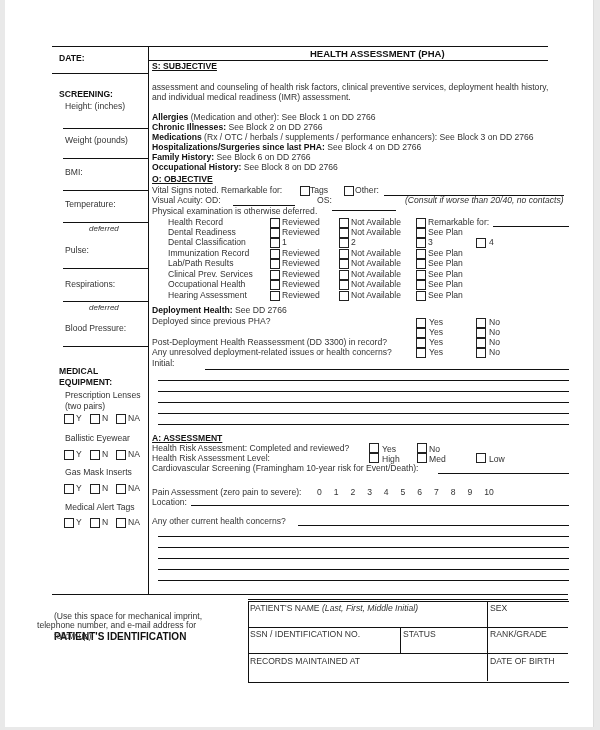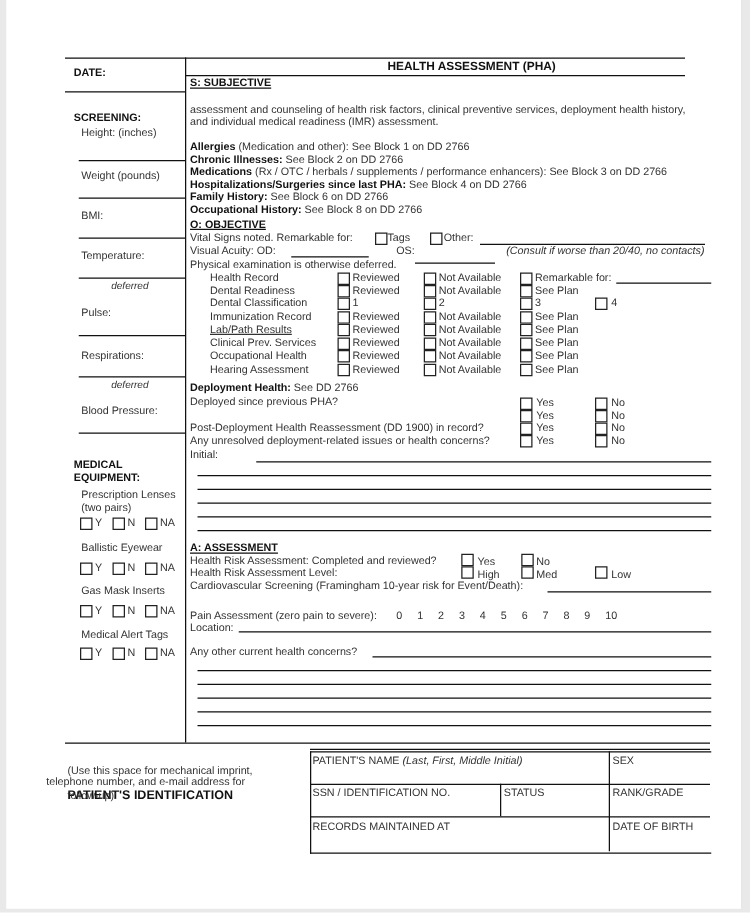--- a/index.html
+++ b/index.html
@@ -140,21 +140,21 @@
       <div class="cbl" style="left:423px; top:237px;">3</div>
       <div class="cb" style="left:471px; top:238px;"></div>
       <div class="cbl" style="left:484px; top:237px;">4</div>
       <div class="t" style="left:163px; top:248px;">Immunization Record</div>
       <div class="cb" style="left:265px; top:249px;"></div>
       <div class="cbl" style="left:277px; top:248px;">Reviewed</div>
       <div class="cb" style="left:334px; top:249px;"></div>
       <div class="cbl" style="left:346px; top:248px;">Not Available</div>
       <div class="cb" style="left:411px; top:249px;"></div>
       <div class="cbl" style="left:423px; top:248px;">See Plan</div>
-      <div class="t" style="left:163px; top:258px;text-decoration:underline;">Lab/Path Results</div>
+      <div class="t" style="left:163px; top:258px;">Lab/Path Results</div>
       <div class="cb" style="left:265px; top:259px;"></div>
       <div class="cbl" style="left:277px; top:258px;">Reviewed</div>
       <div class="cb" style="left:334px; top:259px;"></div>
       <div class="cbl" style="left:346px; top:258px;">Not Available</div>
       <div class="cb" style="left:411px; top:259px;"></div>
       <div class="cbl" style="left:423px; top:258px;">See Plan</div>
       <div class="t" style="left:163px; top:269px;">Clinical Prev. Services</div>
       <div class="cb" style="left:265px; top:270px;"></div>
       <div class="cbl" style="left:277px; top:269px;">Reviewed</div>
       <div class="cb" style="left:334px; top:270px;"></div>
@@ -183,21 +183,21 @@
   <div class="cb" style="left:411px; top:318px;"></div>
   <div class="cbl" style="left:424px; top:317px;">Yes</div>
   <div class="cb" style="left:471px; top:318px;"></div>
   <div class="cbl" style="left:484px; top:317px;">No</div>
 
   <div class="cb" style="left:411px; top:328px;"></div>
   <div class="cbl" style="left:424px; top:327px;">Yes</div>
   <div class="cb" style="left:471px; top:328px;"></div>
   <div class="cbl" style="left:484px; top:327px;">No</div>
 
-  <div class="t" style="left:147px; top:337px;">Post-Deployment Health Reassessment (DD 1900) in record?</div>
+  <div class="t" style="left:147px; top:337px;">Post-Deployment Health Reassessment (DD 3300) in record?</div>
   <div class="cb" style="left:411px; top:338px;"></div>
   <div class="cbl" style="left:424px; top:337px;">Yes</div>
   <div class="cb" style="left:471px; top:338px;"></div>
   <div class="cbl" style="left:484px; top:337px;">No</div>
 
   <div class="t" style="left:147px; top:347px;">Any unresolved deployment-related issues or health concerns?</div>
   <div class="cb" style="left:411px; top:348px;"></div>
   <div class="cbl" style="left:424px; top:347px;">Yes</div>
   <div class="cb" style="left:471px; top:348px;"></div>
   <div class="cbl" style="left:484px; top:347px;">No</div>

